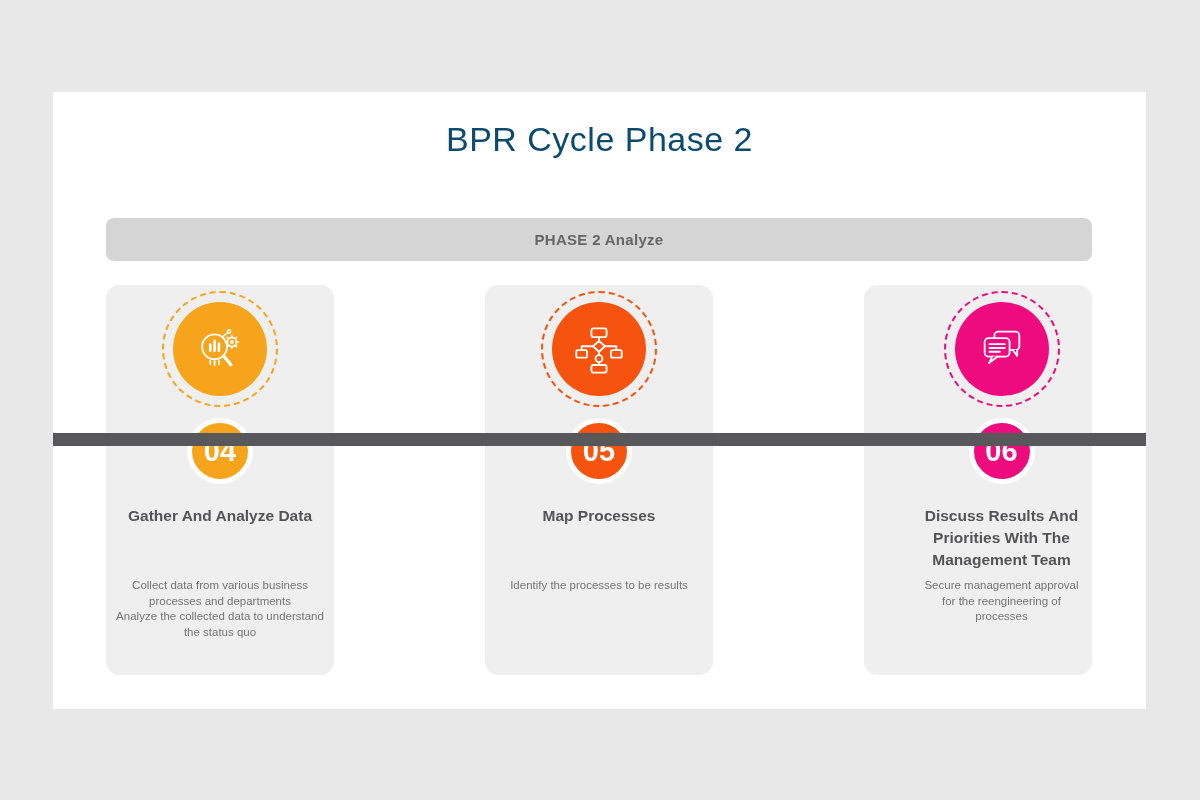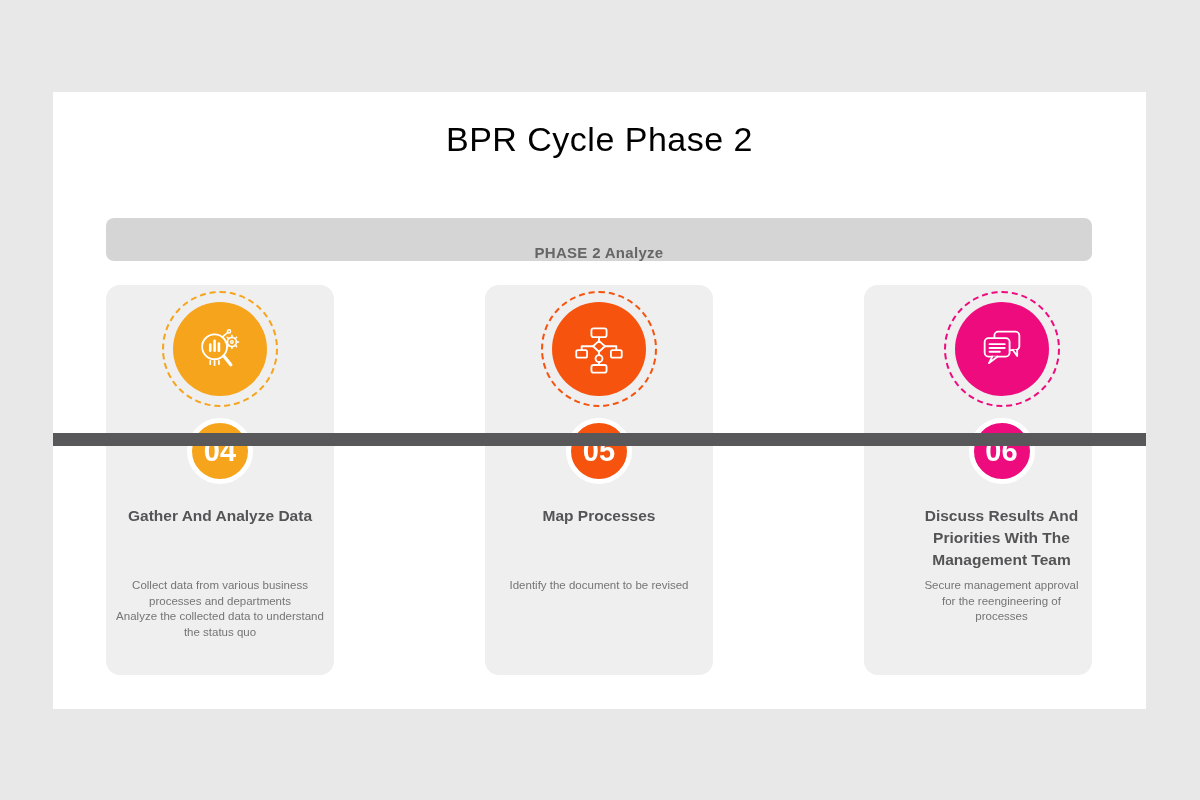--- a/index.html
+++ b/index.html
@@ -14,38 +14,38 @@
     position: absolute;
     left: 53px; top: 92px;
     width: 1093px; height: 617px;
     background: #ffffff;
   }
   .main-title {
     margin-top: 28px;
     text-align: center;
     font-size: 34px;
     font-weight: 400;
-    color: #000000;
+    color: #0c4a6e;
     letter-spacing: 0.5px;
   }
   .subtitle {
     margin-top: 14px;
     text-align: center;
     font-size: 13.5px;
     color: #5f5f5f;
     word-spacing: 3px;
   }
   .phase-banner {
     position: absolute;
     left: 53px; top: 126px;
     width: 986px; height: 43px;
     background: #d6d5d5;
     border-radius: 8px;
     display: flex;
-    align-items: flex-end;
+    align-items: center;
     justify-content: center;
     font-size: 15px;
     font-weight: 700;
     color: #666666;
     letter-spacing: 0.3px;
   }
   .timeline-line {
     position: absolute;
     left: 0; right: 0;
     top: 341px;
@@ -186,21 +186,21 @@
             <path d="M24 36 V38.8"></path>
             <rect x="17" y="38.8" width="14" height="7" rx="2"></rect>
           </svg>
         </div>
       </div>
       <div class="step-badge">
         <span>05</span>
       </div>
       <div class="card-title">Map Processes</div>
       <div class="card-desc">
-        <p>Identify the document to be revised</p>
+        <p>Identify the processes to be results</p>
       </div>
     </div>
 
     <div class="card pink">
       <div class="icon-ring">
         <div class="icon-circle">
           <svg viewBox="0 0 48 48" fill="none" stroke="#ffffff" stroke-width="1.7" stroke-linecap="round" stroke-linejoin="round">
             <rect x="17" y="8" width="23" height="17" rx="3.5"></rect>
             <path d="M34 25 L38 30.5 V25" fill="#ee0b7e"></path>
             <rect x="8" y="14" width="23" height="17" rx="3.5" fill="#ee0b7e"></rect>

